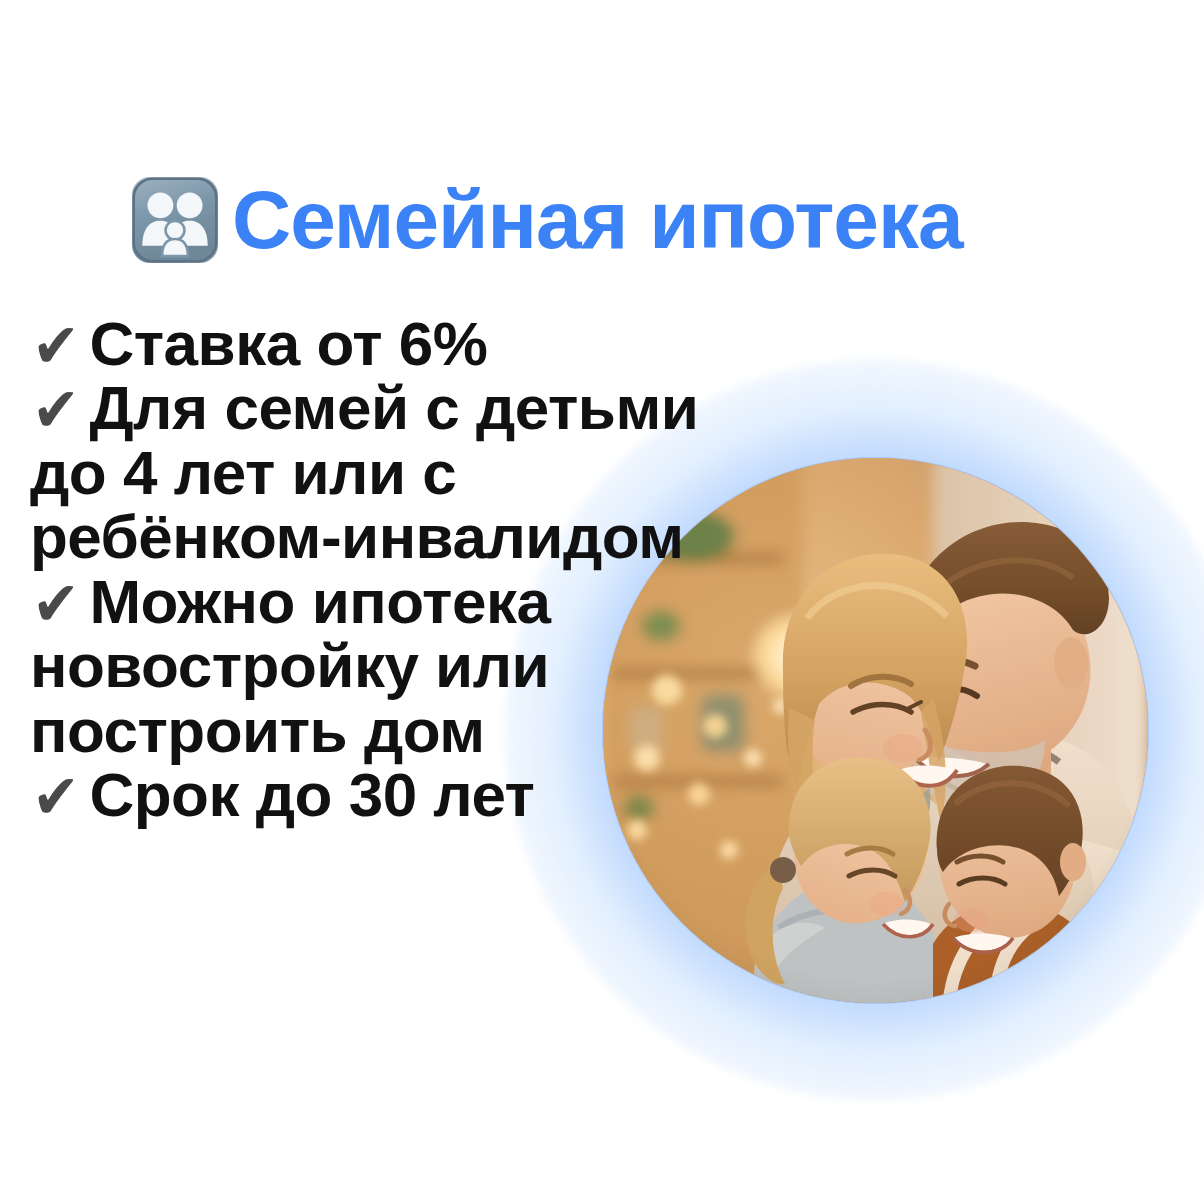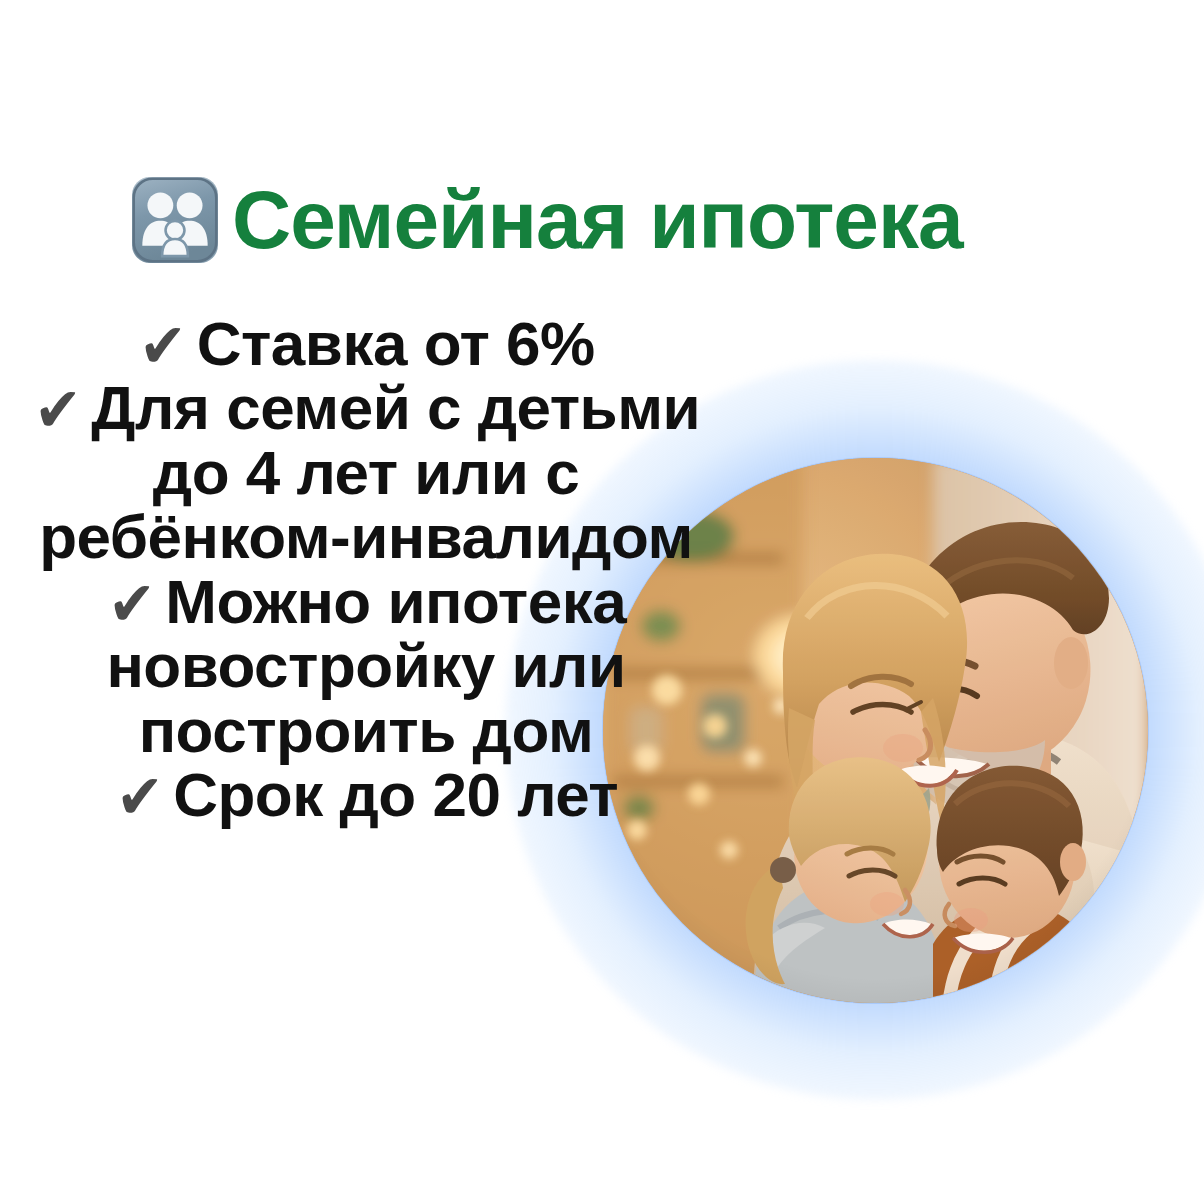--- a/index.html
+++ b/index.html
@@ -84,21 +84,20 @@
     position: absolute;
     left: 30px;
     top: 312px;
     width: 672px;
     font-size: 62px;
     font-weight: bold;
     line-height: 1.04;
     color: #111111;
     letter-spacing: -0.5px;
     z-index: 3;
-    text-align: center;
   }
   .bullet-line {
     margin: 0;
     padding: 0;
     text-indent: 0;
   }
   .check {
     color: #4a4a4a;
     font-weight: bold;
     display: inline-block;
@@ -346,31 +345,31 @@
         <circle cx="33" cy="33" r="15" fill="#f4f7f9"></circle>
         <path d="M12 80 C 12 60, 21 51, 33 51 C 45 51, 54 60, 54 80 Z" fill="#f4f7f9"></path>
 
         <circle cx="67" cy="33" r="15" fill="#f4f7f9"></circle>
         <path d="M46 80 C 46 60, 55 51, 67 51 C 79 51, 88 60, 88 80 Z" fill="#f4f7f9"></path>
 
         <circle cx="50" cy="62" r="11" fill="#f4f7f9" stroke="#7d97aa" stroke-width="3"></circle>
         <path d="M35 92 C 35 78, 41 72, 50 72 C 59 72, 65 78, 65 92 Z" fill="#f4f7f9" stroke="#7d97aa" stroke-width="3"></path>
       </svg>
     </span>
-    <span class="title" style="color:#15803d">Семейная ипотека</span>
+    <span class="title" style="color:#3b82f6">Семейная ипотека</span>
   </div>
 
   <div class="bullets">
     <p class="bullet-line">
       <span class="check">✔</span><span>Ставка от 6%</span>
     </p>
     <p class="bullet-line">
       <span class="check">✔</span><span>Для семей с детьми до 4 лет или с ребёнком-инвалидом</span>
     </p>
     <p class="bullet-line">
       <span class="check">✔</span><span>Можно ипотека новостройку или построить дом</span>
     </p>
     <p class="bullet-line">
-      <span class="check">✔</span><span>Срок до 20 лет</span>
+      <span class="check">✔</span><span>Срок до 30 лет</span>
     </p>
   </div>
 
 </div>
 
 </body></html>

